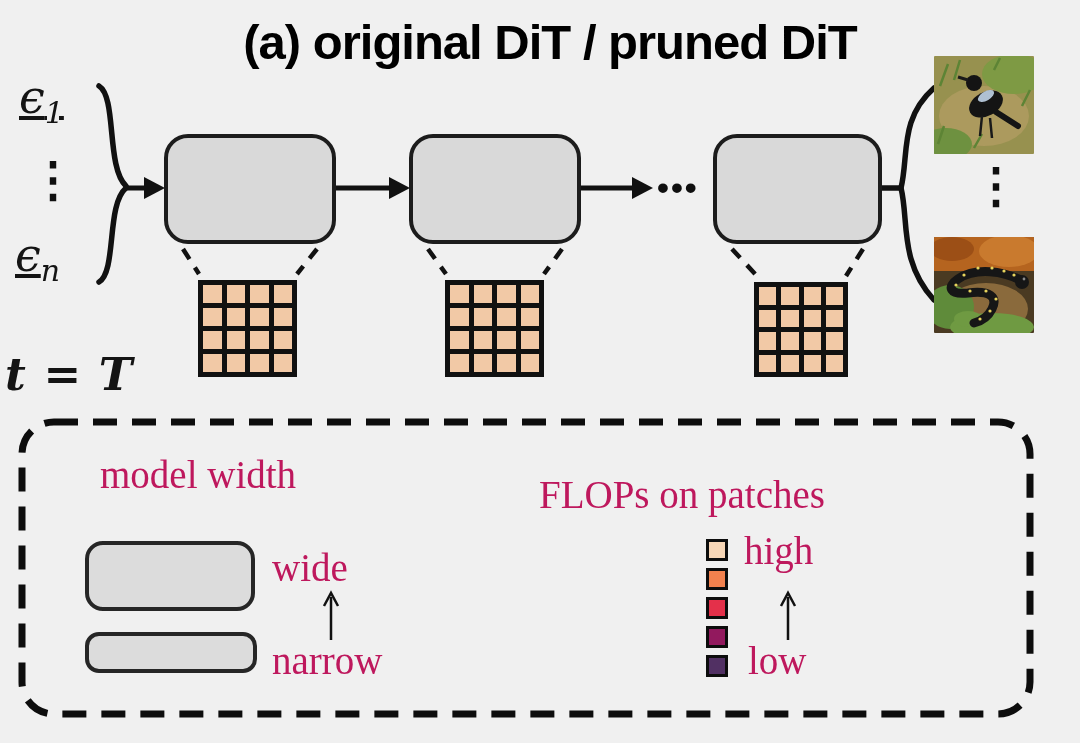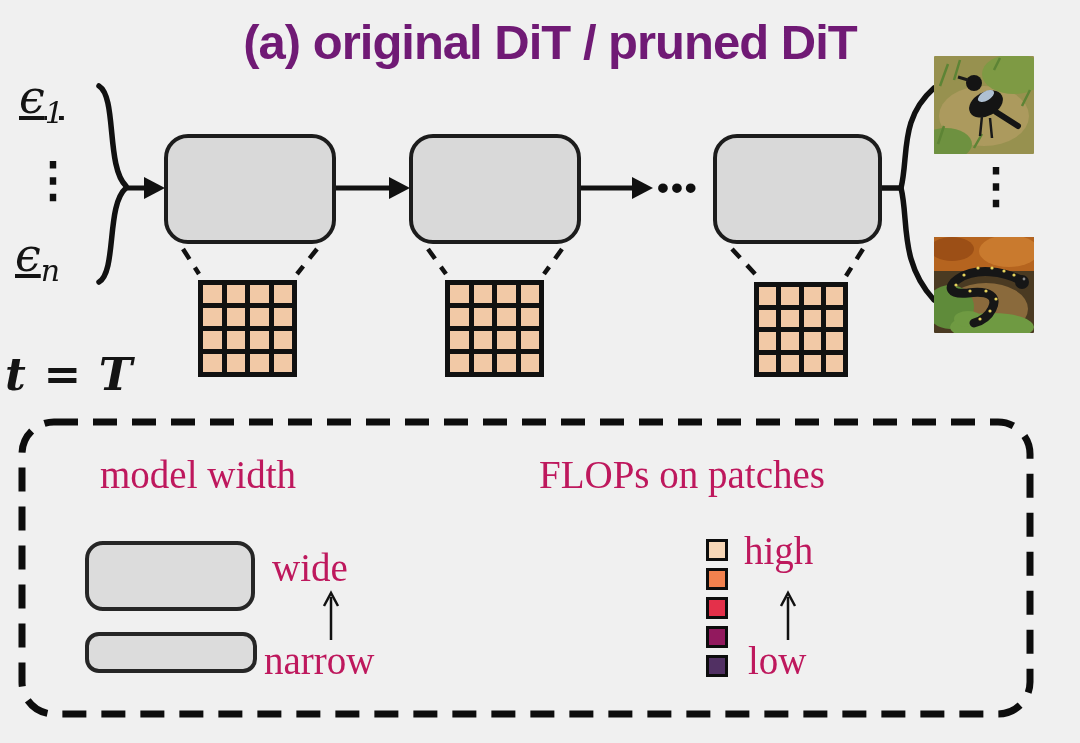--- a/index.html
+++ b/index.html
@@ -6,21 +6,21 @@
   body{font-family:"Liberation Sans", sans-serif;}
   #stage{
     position:relative; width:1080px; height:743px;
     background:var(--bg,#F0F0F0); overflow:hidden;
   }
   #overlay{position:absolute; inset:0; pointer-events:none;}
   .abs{position:absolute;}
 
   .title{
     left:0; right:0; top:14px; text-align:center;
-    font-size:49px; font-weight:bold; letter-spacing:-1px; color:#701a75;padding-left:20px;
+    font-size:49px; font-weight:bold; letter-spacing:-1px; color:#000000;padding-left:20px;
   }
 
   .math{
     font-family:"DejaVu Serif", serif; font-style:italic; color:#141414;
   }
   .eps{font-size:46px; line-height:1;text-decoration:underline;}
   .eps sub{font-size:30px; line-height:1; vertical-align:-10px;}
   .vdots{font-size:48px; line-height:0.9; color:#0f0f0f; font-weight:bold;}
   .tstamp{font-size:45px; font-weight:600; letter-spacing:1px;text-align:right;}
 
@@ -200,23 +200,23 @@
         <circle cx="56" cy="74" r="1.6"></circle>
       <circle cx="46" cy="82" r="1.6"></circle>
         <circle cx="80" cy="38" r="1.6"></circle>
     </g>
   </svg>
 
   <div class="abs legend-label" style="left:100px; top:452px;">model width</div>
   <div class="abs legend-shape" id="legend-wide-shape"></div>
   <div class="abs legend-label" style="left:272px; top:545px;">wide</div>
   <div class="abs legend-shape" id="legend-narrow-shape"></div>
-  <div class="abs legend-label" style="left:264px; top:638px;text-align:right;">narrow</div>
-
-  <div class="abs legend-label" style="left:539px; top:452px;">FLOPs on patches</div>
+  <div class="abs legend-label" style="left:272px; top:638px;text-align:right;">narrow</div>
+
+  <div class="abs legend-label" style="left:539px; top:472px;">FLOPs on patches</div>
   <div class="abs swatch" style="left: 706px; top: 539px; background: rgb(247, 214, 182);"></div>
   <div class="abs swatch" style="left: 706px; top: 568px; background: rgb(242, 129, 78);"></div>
   <div class="abs swatch" style="left: 706px; top: 597px; background: rgb(228, 48, 74);"></div>
   <div class="abs swatch" style="left: 706px; top: 626px; background: rgb(146, 25, 94);"></div>
   <div class="abs swatch" style="left: 706px; top: 655px; background: rgb(81, 48, 99);"></div>
   <div class="abs legend-label" style="left:748px; top:638px;">low</div>
   <div class="abs legend-label" style="left:744px; top:528px;">high</div>
 
 </div>
 

